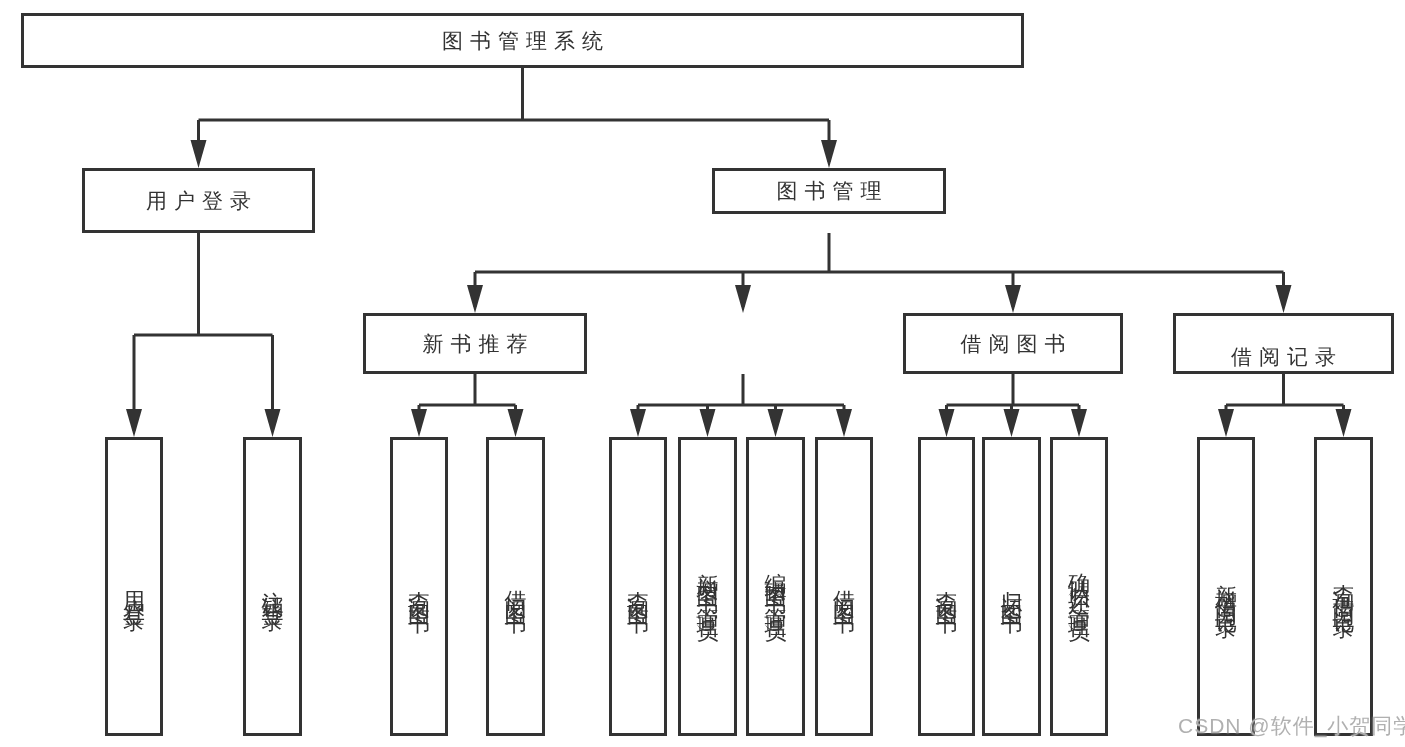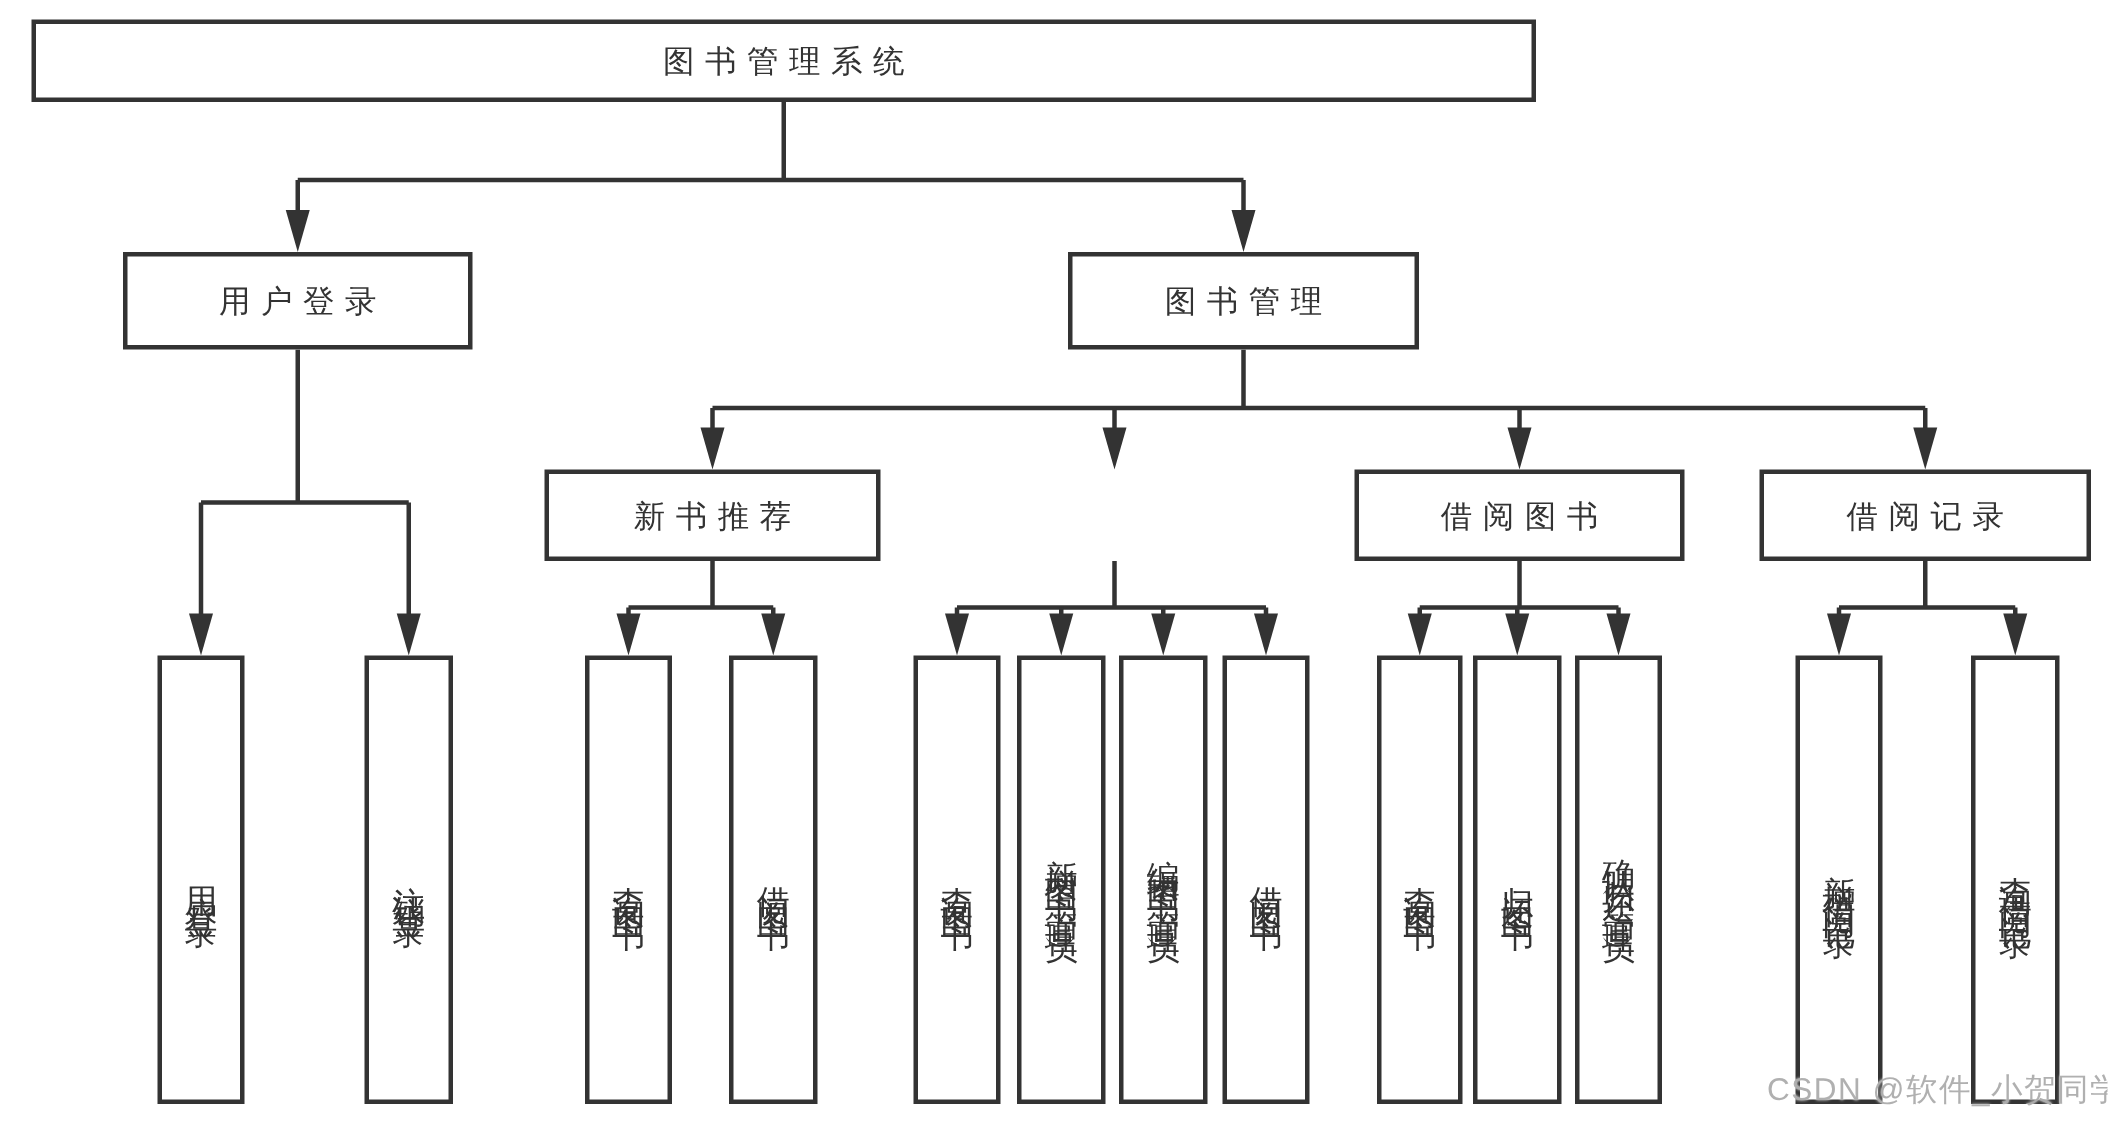--- a/index.html
+++ b/index.html
@@ -16,25 +16,25 @@
     display:flex;align-items:center;justify-content:center;
   }
   .h-box{font-size:21px;letter-spacing:7px;text-indent:7px;}
   .v-box{
     writing-mode:vertical-rl;text-orientation:mixed;
     font-size:22px;letter-spacing:7px;line-height:1;
   }
   
   #b-root  {left:21px;  top:13px;  width:1003px;height:55px;}
   #b-l2-0  {left:82px;  top:168px; width:233px; height:65px;}
-  #b-l2-1  {left:712px; top:168px; width:234px; height:65px;justify-content:center;}
+  #b-l2-1  {left:712px; top:168px; width:234px; height:46px;justify-content:center;}
   #b-l3-0  {left:363px; top:313px; width:224px; height:61px;text-align:right;}
   #b-l3-1  {left:633px; top:313px; width:220px; height:61px;}
   #b-l3-2  {left:903px; top:313px; width:220px; height:61px;}
-  #b-l3-3  {left:1173px;top:313px; width:221px; height:61px;}
+  #b-l3-3  {left:1173px;top:313px; width:221px; height:61px;align-items:flex-end;}
   .leaf    {top:437px;height:299px;}
   #b-leaf-0 {left:105px; width:58px;}
   #b-leaf-1 {left:243px; width:59px;}
   #b-leaf-2 {left:390px; width:58px;}
   #b-leaf-3 {left:486px; width:59px;}
   #b-leaf-4 {left:609px; width:58px;}
   #b-leaf-5 {left:678px; width:59px;}
   #b-leaf-6 {left:746px; width:59px;}
   #b-leaf-7 {left:815px; width:58px;}
   #b-leaf-8 {left:918px; width:57px;}

